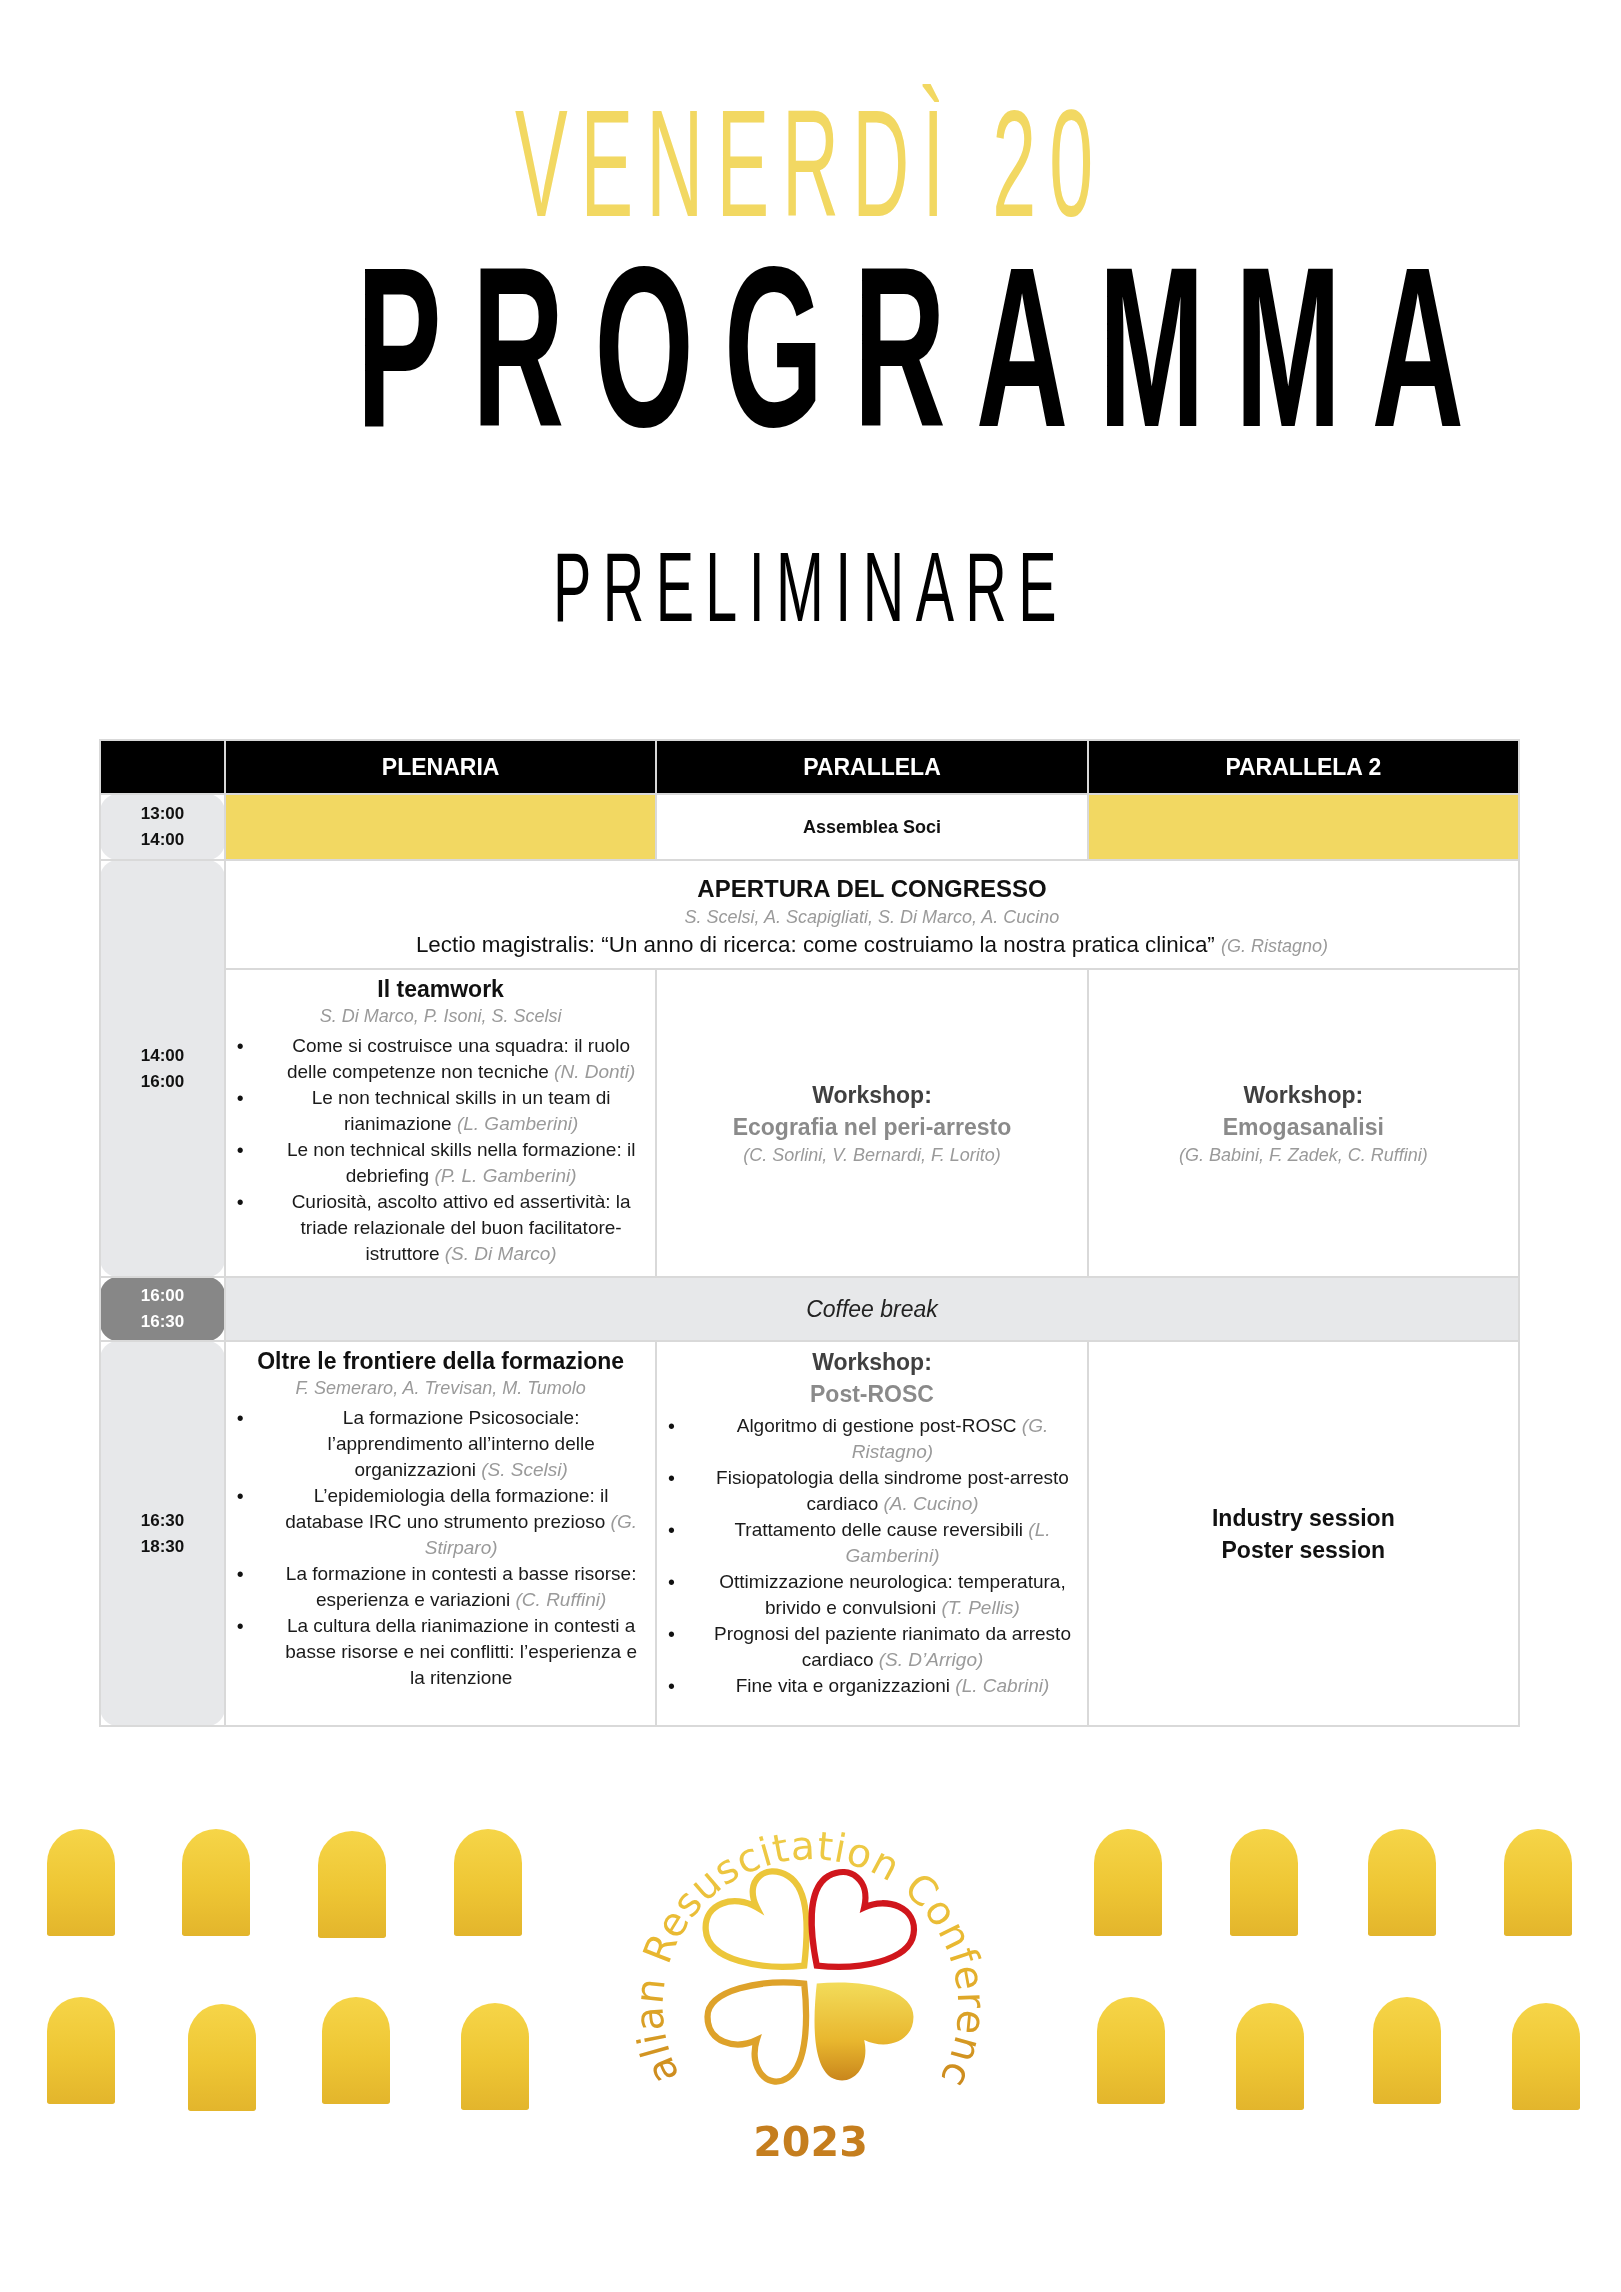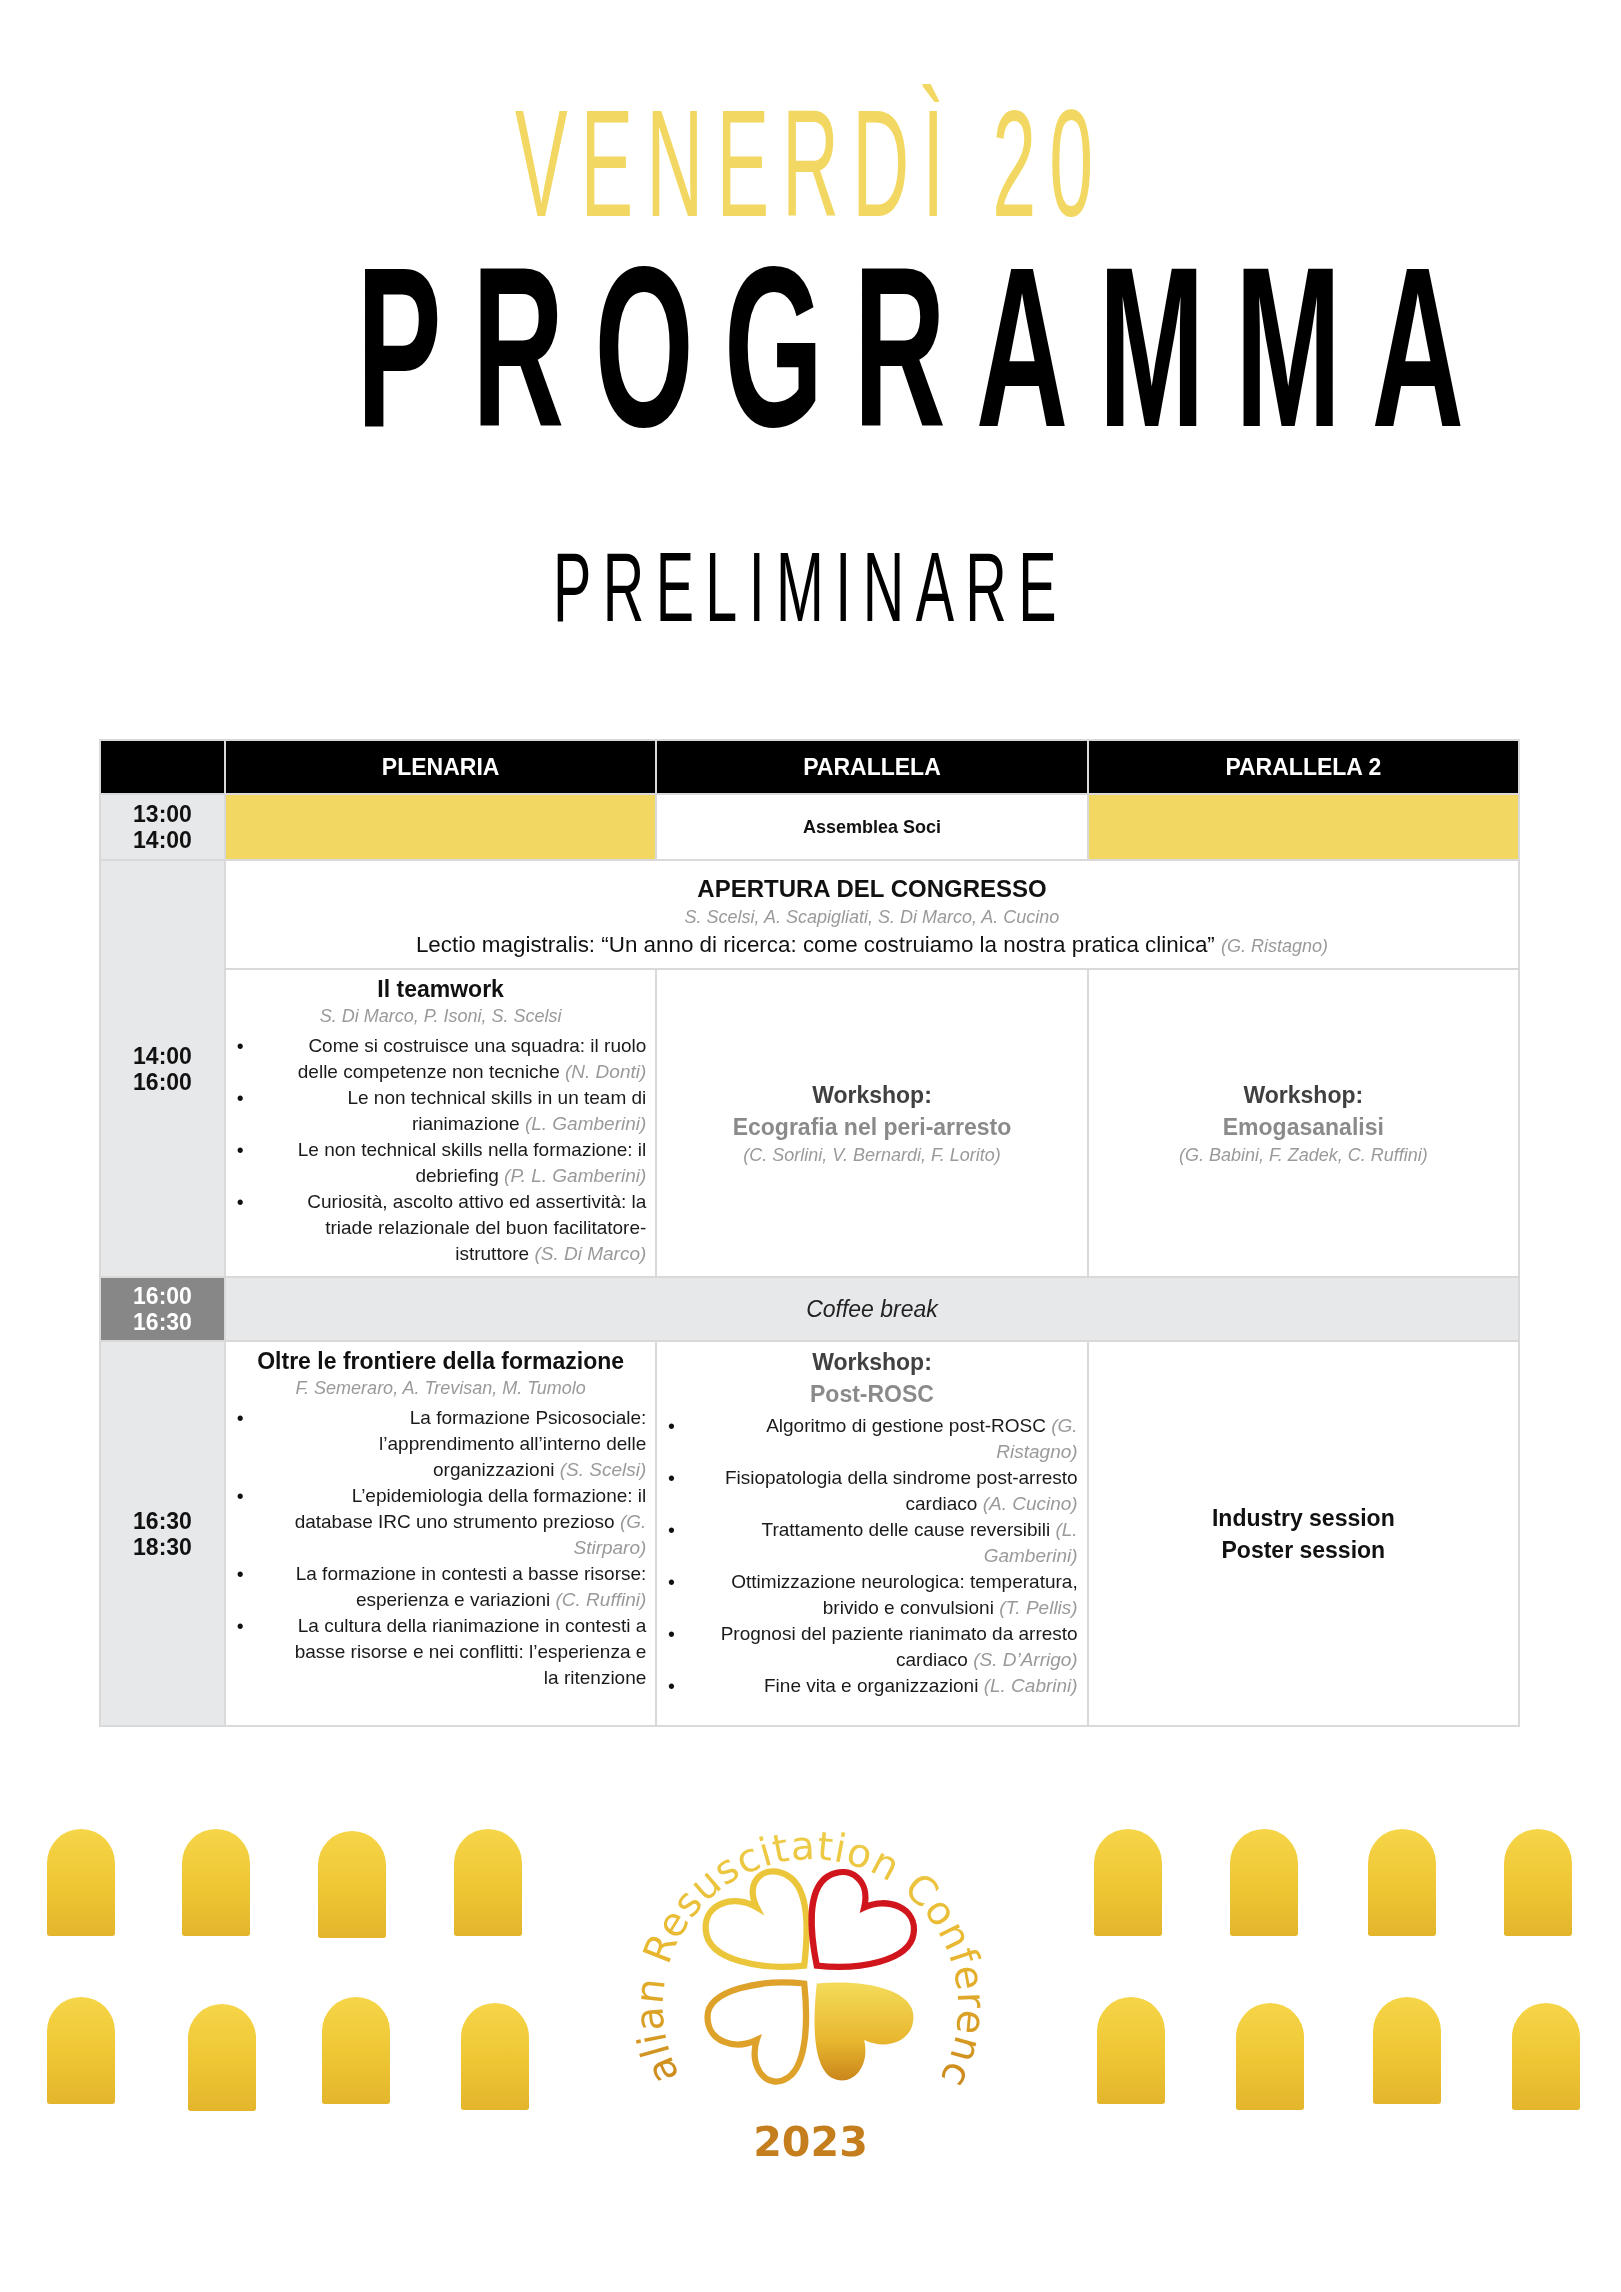--- a/index.html
+++ b/index.html
@@ -33,36 +33,36 @@
     border-collapse:collapse; table-layout:fixed;
     font-family:"Liberation Sans", sans-serif;
   }
   .schedule td, .schedule th { border:2.7px solid #d9d9d9; padding:0; vertical-align:middle; text-align:center; }
   .col-time { width:124px; }
   .col-plen { width:428px; }
   .col-par { width:428px; }
   .col-par2 { width:428px; }
 
   .head-row th { background:#000; color:#fff; font-weight:700; font-size:23px; height:52px; border-color:#d9d9d9; }
-  .time-cell { background:#e7e8ea; font-weight:700; font-size:23px; line-height:26px; color:#111; }
+  .time-cell { background:#e7e8ea; font-weight:700; font-size:17px; line-height:26px; color:#111;border-radius:18px; }
   .time-cell.dark { background:#878787; color:#fff; }
   .yellow-cell { background:#f2d862; }
   .plain { background:#fff; }
 
   .bold-label { font-weight:700; font-size:18px; color:#111; }
   .big-bold { font-weight:700; font-size:24px; color:#111; line-height:32px; }
   .speakers { font-style:italic; color:#9a9a9a; font-size:18px; line-height:25px; }
   .lectio { font-size:22.4px; color:#111; line-height:30px; }
   .lectio .auth { font-style:italic; color:#9a9a9a; font-size:18px; }
 
   .block-title { font-weight:700; font-size:23px; line-height:29px; color:#111; margin-top:5.4px; }
   .ws-label { font-weight:700; font-size:23px; line-height:32px; color:#404040; }
   .ws-topic { font-weight:700; font-size:23px; line-height:32px; color:#8a8a8a; }
 
-  ul.items { list-style:none; margin:3.6px 0 5.4px 0; padding:0 9px 0 0; text-align:right; }
+  ul.items { list-style:none; margin:3.6px 0 5.4px 0; padding:0 9px 0 0; text-align:center; }
   ul.items li { position:relative; padding-left:50px; font-size:19px; line-height:26px; color:#1a1a1a; }
   ul.items li::before { content:"\2022"; position:absolute; left:10.7px; top:0; font-size:19.7px; color:#111; }
   ul.items li .auth { font-style:italic; color:#9a9a9a; }
 
   .coffee { background:#e7e8ea; font-style:italic; font-size:23px; color:#222; }
   .sessions { font-weight:700; font-size:23px; line-height:32px; color:#111; }
 
   
   .tab {
     position:absolute; width:68px; height:107px;

